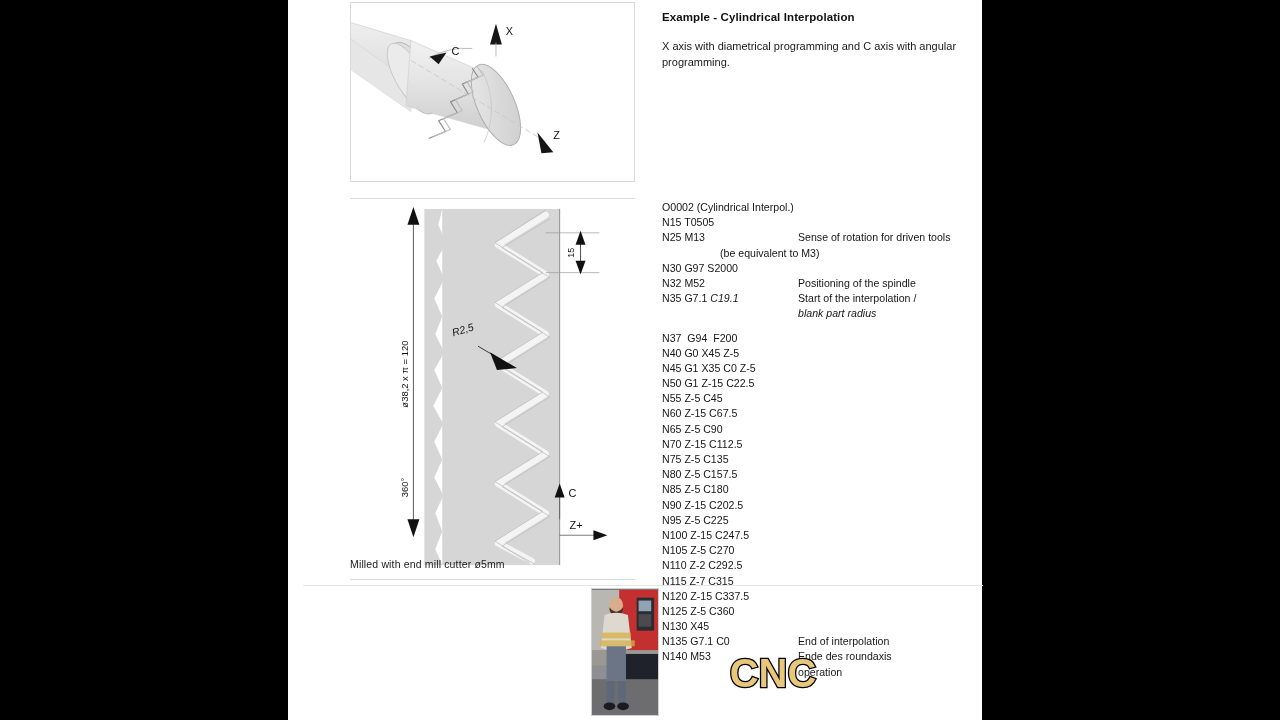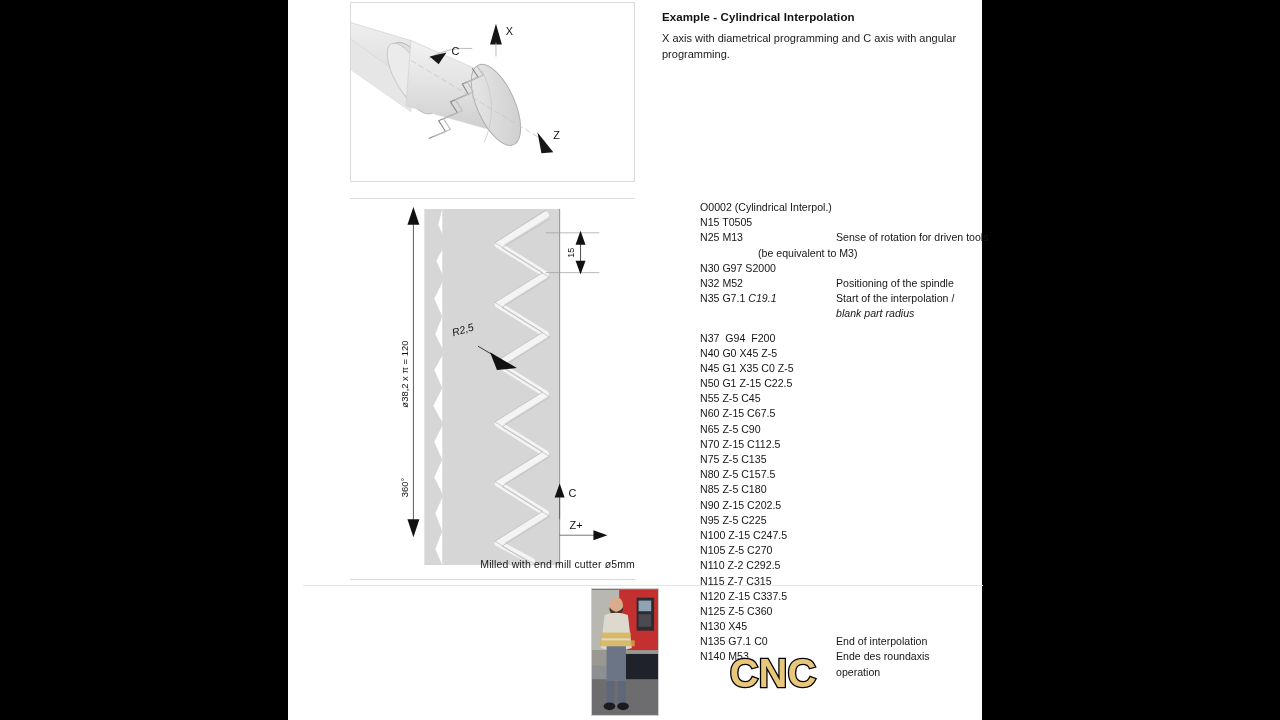--- a/index.html
+++ b/index.html
@@ -53,21 +53,21 @@
     background: #ffffff;
     overflow: hidden;
   }
   #fig-flat svg { display:block; width:100%; height:100%; }
 
   .fig-caption {
     position: absolute;
     left: 62px;
     top: 558px;
     width: 285px;
-    text-align: right;
+    text-align: left;
     font-size: 10.5px;
     color: #1a1a1a;
     letter-spacing: .15px;
   }
 
   
   #right-col {
     position: absolute;
     left: 374px;        
     top: 0;
@@ -78,36 +78,35 @@
     position: absolute;
     top: 11px;
     left: 0;
     font-size: 11.5px;
     font-weight: bold;
     color: #111111;
     letter-spacing: .1px;
   }
   .doc-intro {
     position: absolute;
-    top: 30px;
+    top: 38px;
     left: 0;
     width: 296px;
     font-size: 11px;
     line-height: 16px;
     color: #1a1a1a;
   }
 
   #program {
     position: absolute;
     top: 200px;
     left: 0;
     width: 310px;
     font-size: 10.6px;
     color: #161616;
-    margin-left: 38px;
   }
   .code-line {
     position: relative;
     height: 15.2px;
     line-height: 15.2px;
     white-space: pre;
   }
   .code-line .cmd {
     display: inline-block;
   }

